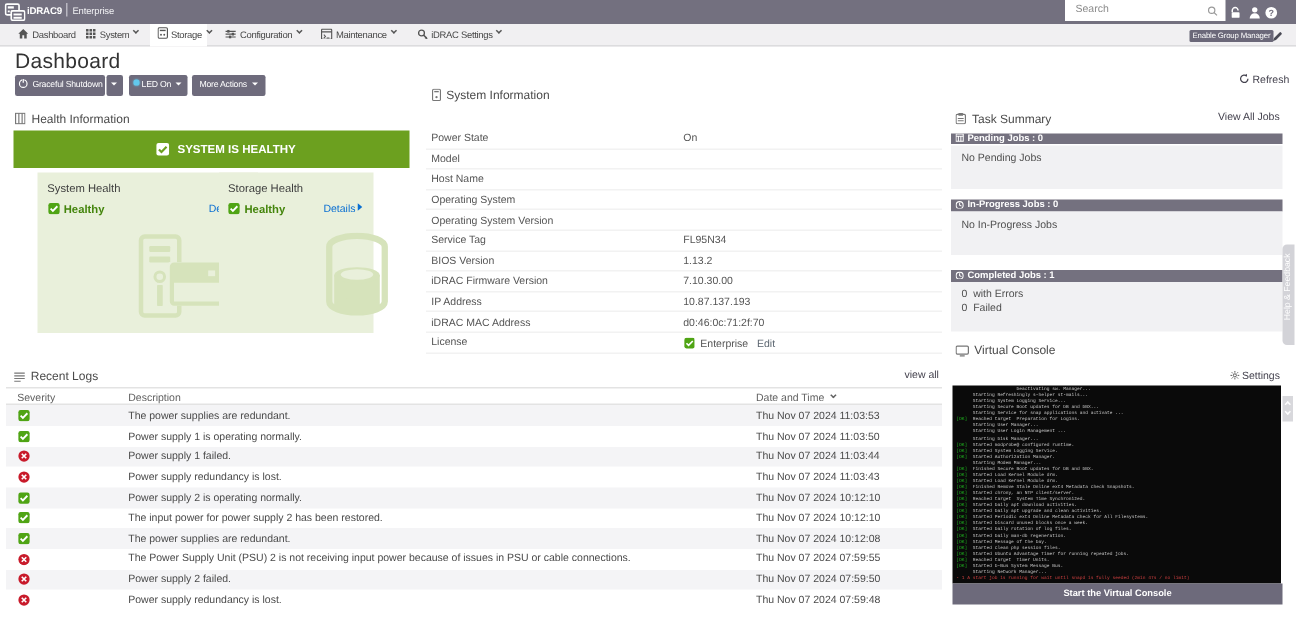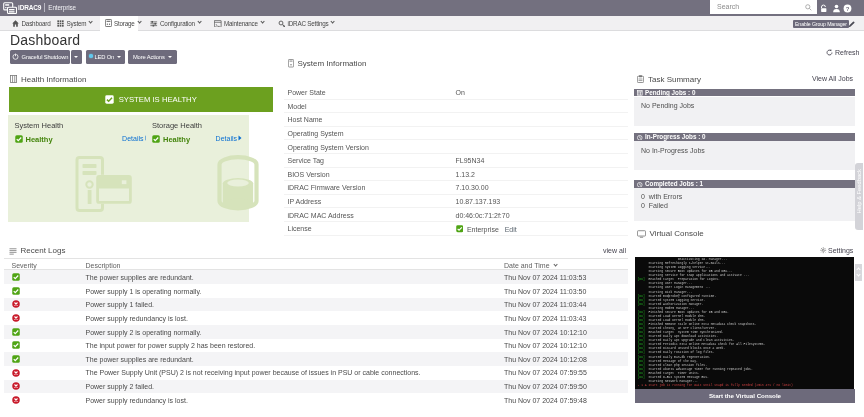--- a/index.html
+++ b/index.html
@@ -24,21 +24,21 @@
 #h1{left:10px;top:31.5px;font-size:14px;color:#333;letter-spacing:0.2px;}
 .btn{position:absolute;top:49.5px;height:14px;background:#6E6B7C;border-radius:1.5px;color:#fff;font-size:5.8px;letter-spacing:-0.15px;line-height:14px;text-align:center;white-space:nowrap;}
 .dar{display:inline-block;width:0;height:0;border-left:2.4px solid transparent;border-right:2.4px solid transparent;border-top:2.9px solid #fff;vertical-align:1px;}
 #refresh{left:826px;top:49px;font-size:7px;color:#45434F;}
 
 .ptitle{position:absolute;font-size:8px;color:#4a4a4a;}
 .ptitle svg{vertical-align:-1.5px;margin-right:4px;}
 .plink{position:absolute;font-size:7px;color:#45434F;}
 
 #banner{left:9px;top:86.5px;width:263.5px;height:25px;background:#6CA01F;color:#fff;text-align:center;}
-#banner .in{margin-top:8px;font-size:7.7px;font-weight:normal;padding-left:20px;}
+#banner .in{margin-top:8px;font-size:7.7px;font-weight:bold;padding-left:20px;}
 #banner svg{vertical-align:-2px;margin-right:5px;}
 .hcard{position:absolute;top:115px;height:107px;background:#E9F0DB;}
 .hlab{position:absolute;left:6.5px;top:5.5px;font-size:7.5px;color:#3d3d3d;}
 .hok{position:absolute;left:6.5px;top:19.5px;font-size:7.5px;font-weight:bold;color:#44850C;}
 .hok svg{vertical-align:-1.5px;margin-right:3px;}
 .hdet{position:absolute;right:6.5px;top:20px;font-size:7px;color:#0A6FD2;}
 
 .sirow{position:relative;height:13.62px;border-bottom:1px solid #F2F2F2;}
 .silab{position:absolute;left:4px;top:3.2px;font-size:7px;color:#555;}
 .sival{position:absolute;left:172px;top:3.2px;font-size:7px;color:#555;}
@@ -162,21 +162,21 @@
         <rect x="0.5" y="0.5" width="8" height="9"></rect>
         <path d="M3.3 0.5 V9.5 M6.1 0.5 V9.5"></path>
       </g>
     </svg>Health Information</div>
 <div class="abs" id="banner">
     <div class="in"><svg width="9" height="9" viewBox="0 0 16 16">
         <rect x="0.5" y="0.5" width="15" height="15" rx="2.5" fill="#fff"></rect>
         <path d="M3.5 8.2 L6.5 11.2 L12.5 5" stroke="#6CA01F" stroke-width="2.6" fill="none"></path>
       </svg>SYSTEM IS HEALTHY</div>
   </div>
-<div class="hcard" style="left:8px;width:147px">
+<div class="hcard" style="left:25px;width:147px">
  <div class="hlab">System Health</div>
  <div class="hok"><svg width="8" height="8" viewBox="0 0 16 16">
         <rect x="0.5" y="0.5" width="15" height="15" rx="3" fill="#4FA414"></rect>
         <path d="M3.5 8.2 L6.5 11.2 L12.5 5" stroke="#fff" stroke-width="2.4" fill="none"></path>
       </svg>Healthy</div>
  <div class="hdet">Details<svg width="4" height="6" viewBox="0 0 4 6" style="margin-left:1px">
         <path d="M0.5 0.5 L3.5 3 L0.5 5.5 Z" fill="#0A6FD2"></path>
       </svg></div>
  <svg style="position:absolute;left:66px;top:40.5px" width="58" height="56" viewBox="0 0 58 56">
   <rect x="3" y="1.6" width="25.5" height="52.8" rx="2.5" fill="none" stroke="#D6E3BB" stroke-width="3"></rect>

